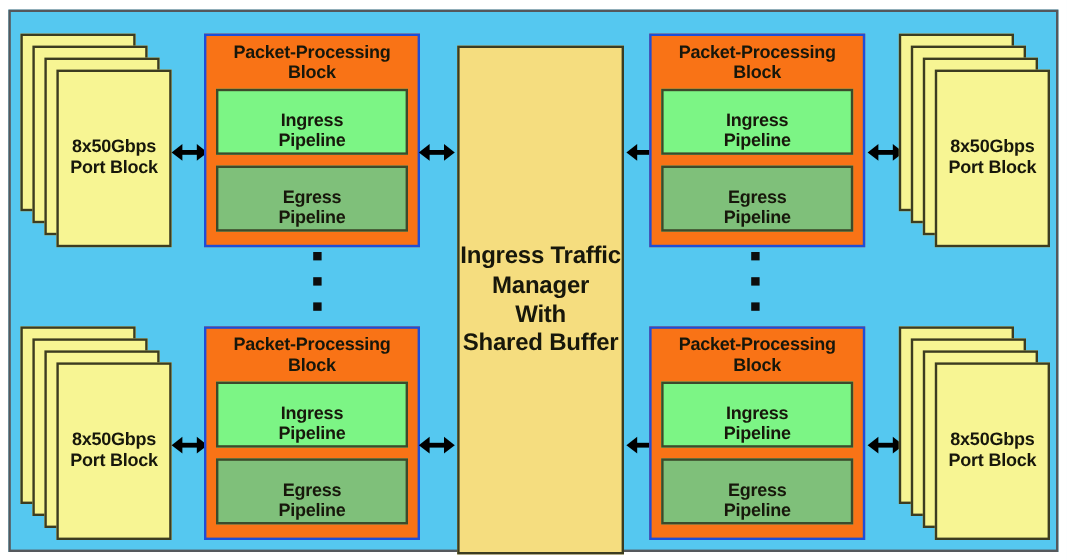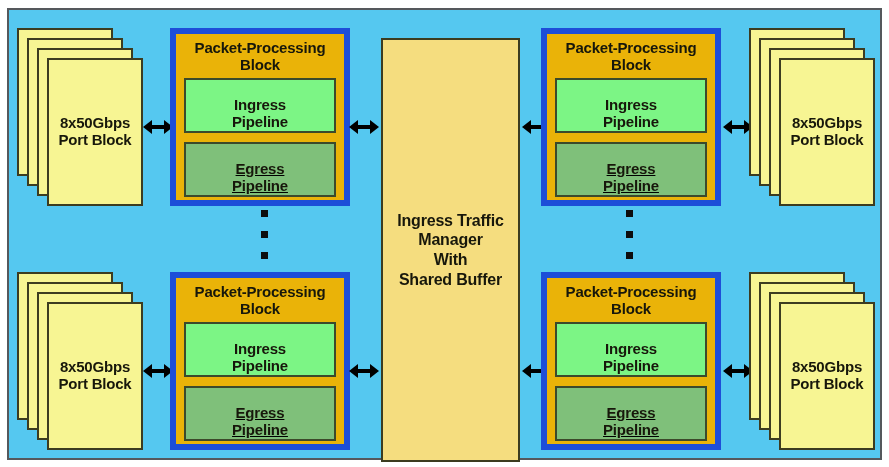--- a/index.html
+++ b/index.html
@@ -64,57 +64,57 @@
     align-items: center;
     justify-content: center;
   }
   .port-card .boxlabel { font-size: 15px; }
 
   
   .ppb {
     position: absolute;
     width: 180px;
     height: 178px;
-    background: #eab308;
-    border: 6px solid #1d4ed8;
+    background: #f97316;
+    border: 2px solid #1d4ed8;
     box-sizing: border-box;
     padding: 5px 6px 6px 6px;
   }
   .ppb-title {
     font-size: 15px;
     margin: 1px 0 4px 0;
   }
   .pipeline {
     height: 55px;
     border: 2px solid #3c4a2b;
     box-sizing: border-box;
     display: flex;
     align-items: flex-end;
     justify-content: center;
     margin: 0 2px;
   }
   .pipeline.ingress { background: #7cf585; margin-bottom: 9px; }
-  .pipeline.egress  { background: #7fc07a; text-decoration: underline; }
+  .pipeline.egress  { background: #7fc07a; }
   .pipeline .boxlabel { font-size: 15px; }
 
   
   .itm {
     position: absolute;
     left: 372px;
     top: 28px;
     width: 139px;
     height: 424px;
     background: #f5dd7f;
     border: 2px solid #3c3c20;
     box-sizing: border-box;
     display: flex;
     align-items: center;
     justify-content: center;
   }
-  .itm .boxlabel { font-size: 16px; line-height: 1.22; }
+  .itm .boxlabel { font-size: 20px; line-height: 1.22; }
 
   
   .arrow {
     position: absolute;
     width: 30px;
     height: 18px;
   }
   .arrow .shaft {
     position: absolute;
     left: 4px;

